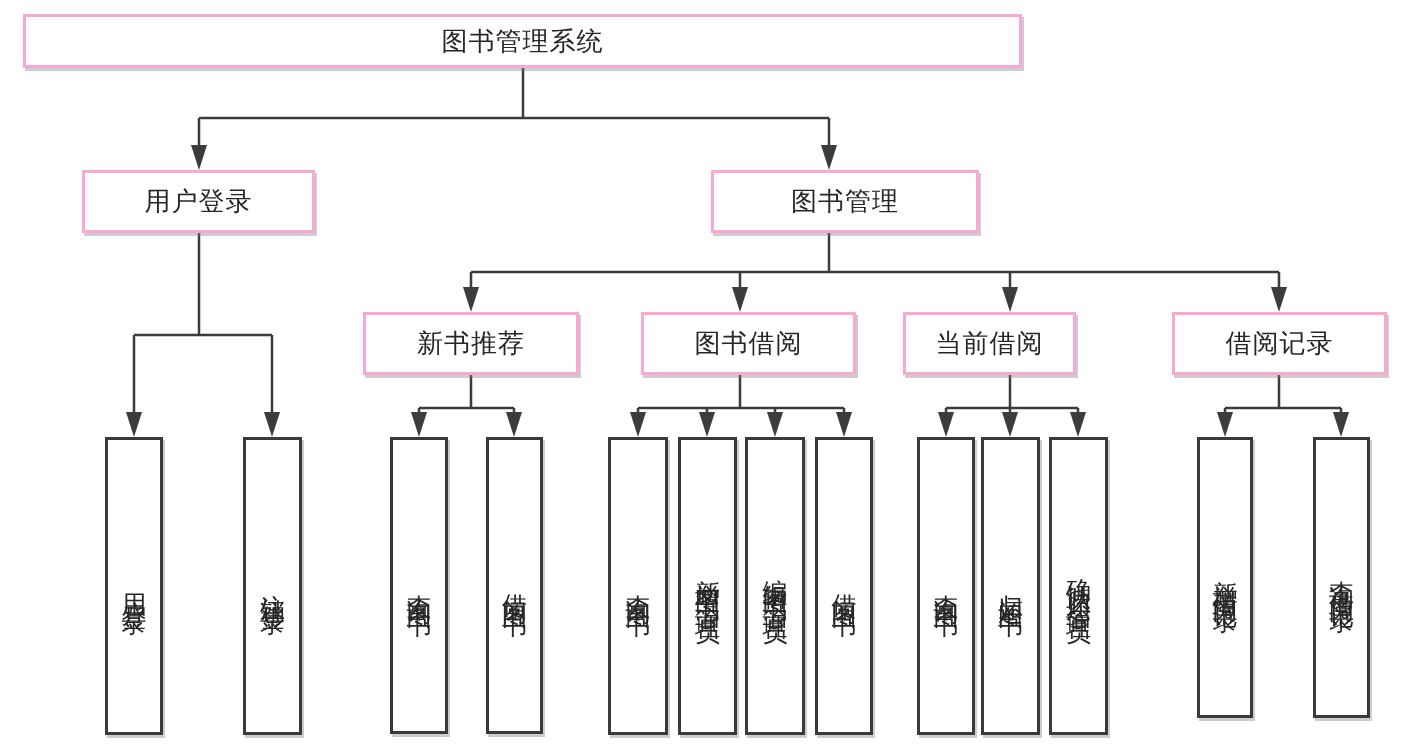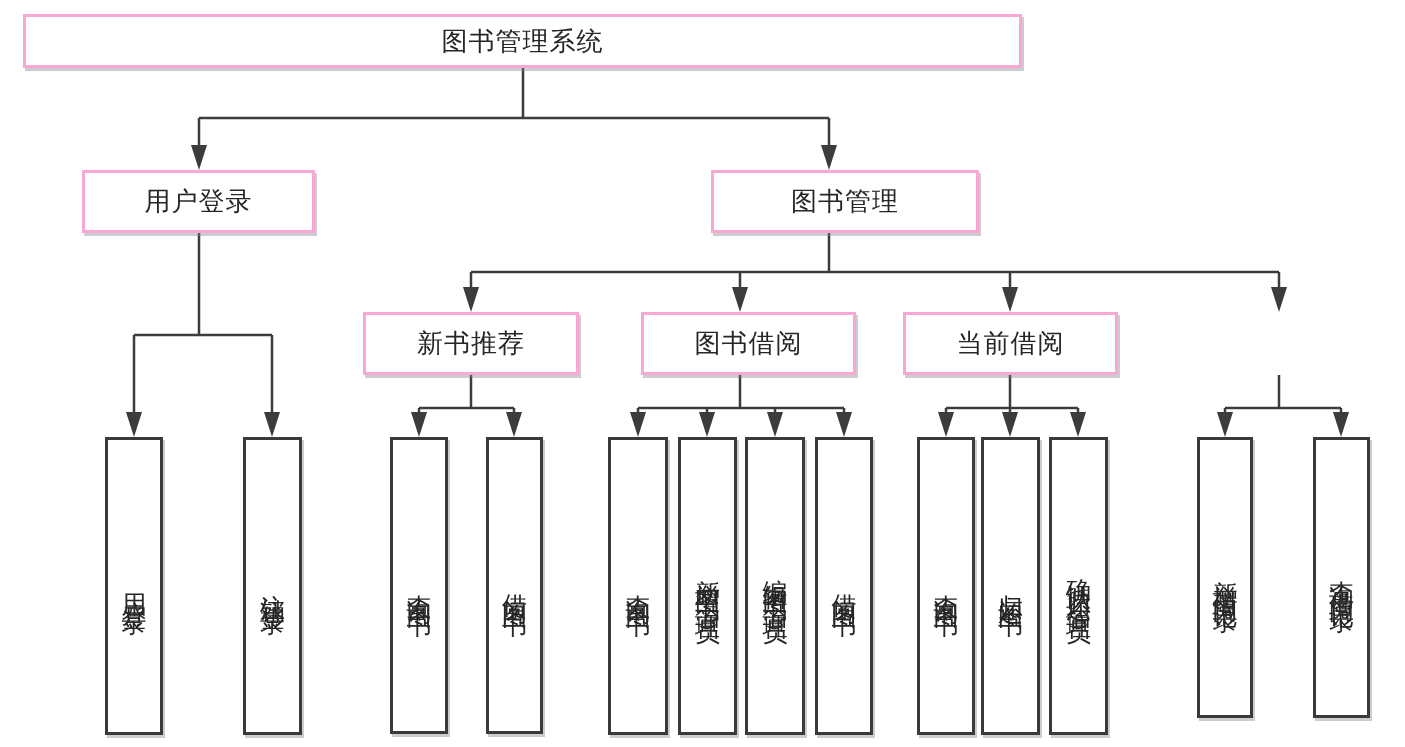--- a/index.html
+++ b/index.html
@@ -128,21 +128,22 @@
     </g>
   </svg>
 
   <div class="node" style="left:23px; top:14px; width:999px; height:54px;">图书管理系统</div>
 
   <div class="node" style="left:82px; top:170px; width:233px; height:63px;">用户登录</div>
   <div class="node" style="left:711px; top:170px; width:268px; height:63px;">图书管理</div>
 
   <div class="node" style="left:363px; top:312px; width:216px; height:63px;">新书推荐</div>
   <div class="node" style="left:633px; top:312px; width:215px; height:63px;margin-left:8px;">图书借阅</div>
-  <div class="node" style="left:903px; top:312px; width:215px; height:63px;font-family:Liberation Mono, monospace;">当前借阅</div>
+  <div class="node" style="left:903px; top:312px; width:173px; height:63px;font-family:Liberation Mono, monospace;">当前借阅</div>
+  <div class="node" style="left:1172px; top:312px; width:215px; height:63px;">借阅记录</div>
 
   <div class="vnode" style="left:105px; top:437px; width:58px; height:298px;">用户登录</div>
   <div class="vnode" style="left:243px; top:437px; width:59px; height:298px;">注销登录</div>
 
   <div class="vnode" style="left:390px; top:437px; width:58px; height:297px;">查询图书</div>
   <div class="vnode" style="left:486px; top:437px; width:57px; height:297px;">借阅图书</div>
 
   <div class="vnode" style="left:608px; top:437px; width:60px; height:298px;">查询图书</div>
   <div class="vnode" style="left:678px; top:437px; width:59px; height:298px;">新增图书（管理员）</div>
   <div class="vnode" style="left:745px; top:437px; width:60px; height:298px;">编辑图书（管理员）</div>

